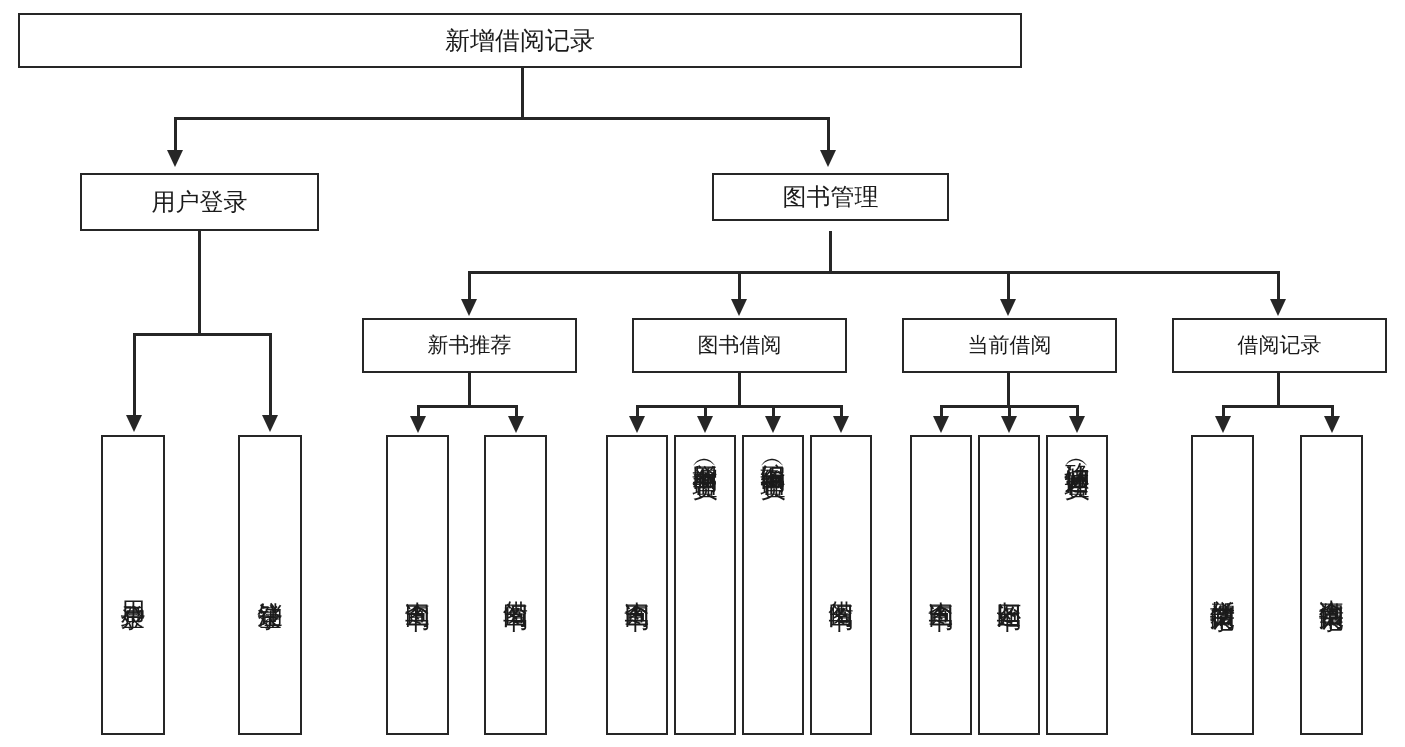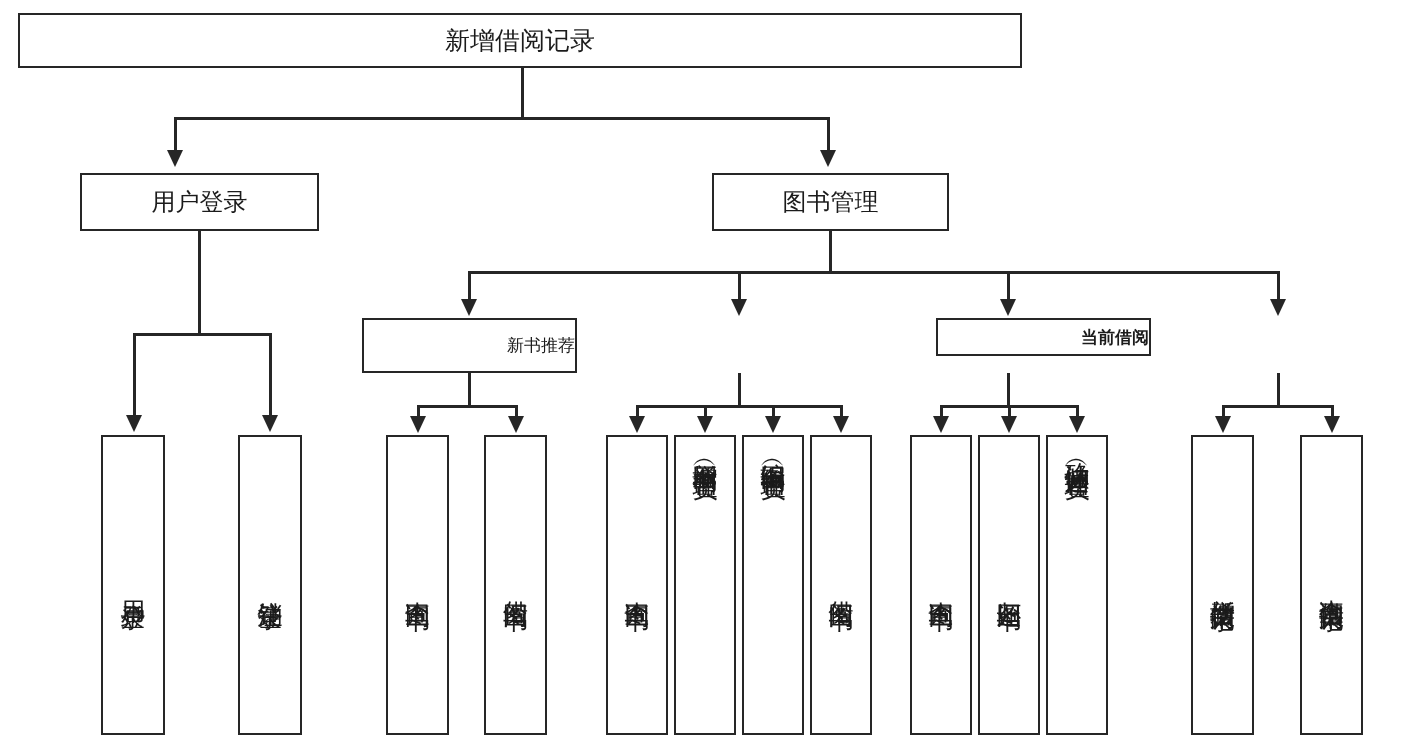--- a/index.html
+++ b/index.html
@@ -19,21 +19,21 @@
     border:2.5px solid #262626;
     display:flex;
     align-items:center;
     justify-content:center;
     color:#1b1b1b;
     line-height:1.18;
     z-index:3;
   }
   .node.root{font-size:25px;}
   .node.tier2{font-size:24px;}
-  .node.tier3{font-size:17px;justify-content:flex-end;}
+  .node.tier3{font-size:21px;}
 
   
   .node.leaf{
     font-size:25px;
     align-items:center;
     justify-content:center;
     padding:6px 0;
   }
   .node.leaf .vtext{
     writing-mode:vertical-rl;
@@ -87,21 +87,21 @@
   <div class="hline" style="left:174px;top:117px;width:656px;"></div>
 
   <div class="vline" style="left:174px;top:117px;height:36px;"></div>
   <div class="arrow" style="left:167px;top:150px;"></div>
   <div class="vline" style="left:827px;top:117px;height:36px;"></div>
   <div class="arrow" style="left:820px;top:150px;"></div>
 
   <div class="node tier2" style="left:80px;top:173px;width:239px;height:58px;">
     <span>用户登录</span>
   </div>
-  <div class="node tier2" style="left:712px;top:173px;width:237px;height:58px;">
+  <div class="node tier2" style="left:712px;top:173px;width:237px;height:48px;">
     <span>图书管理</span>
   </div>
 
   <div class="vline" style="left:198px;top:231px;height:103px;"></div>
   <div class="hline" style="left:133px;top:333px;width:139px;"></div>
   <div class="vline" style="left:133px;top:333px;height:85px;"></div>
   <div class="arrow" style="left:126px;top:415px;"></div>
   <div class="vline" style="left:269px;top:333px;height:85px;"></div>
   <div class="arrow" style="left:262px;top:415px;"></div>
 
@@ -120,22 +120,28 @@
   <div class="vline" style="left:738px;top:271px;height:31px;"></div>
   <div class="arrow" style="left:731px;top:299px;"></div>
   <div class="vline" style="left:1007px;top:271px;height:31px;"></div>
   <div class="arrow" style="left:1000px;top:299px;"></div>
   <div class="vline" style="left:1277px;top:271px;height:31px;"></div>
   <div class="arrow" style="left:1270px;top:299px;"></div>
 
   <div class="node tier3" style="left:362px;top:318px;width:215px;height:55px;">
     <span>新书推荐</span>
   </div>
-  <div class="node tier3" style="left:936px;top:318px;width:215px;height:38px;font-weight:bold;">
+  <div class="node tier3" style="left:632px;top:318px;width:215px;height:55px;">
+    <span>图书借阅</span>
+  </div>
+  <div class="node tier3" style="left:902px;top:318px;width:215px;height:55px;">
     <span>当前借阅</span>
+  </div>
+  <div class="node tier3" style="left:1172px;top:318px;width:215px;height:55px;">
+    <span>借阅记录</span>
   </div>
 
   <div class="vline" style="left:468px;top:373px;height:34px;"></div>
   <div class="hline" style="left:417px;top:405px;width:101px;"></div>
   <div class="vline" style="left:417px;top:405px;height:14px;"></div>
   <div class="arrow" style="left:410px;top:416px;"></div>
   <div class="vline" style="left:515px;top:405px;height:14px;"></div>
   <div class="arrow" style="left:508px;top:416px;"></div>
 
   <div class="node leaf" style="left:386px;top:435px;width:63px;height:300px;">

